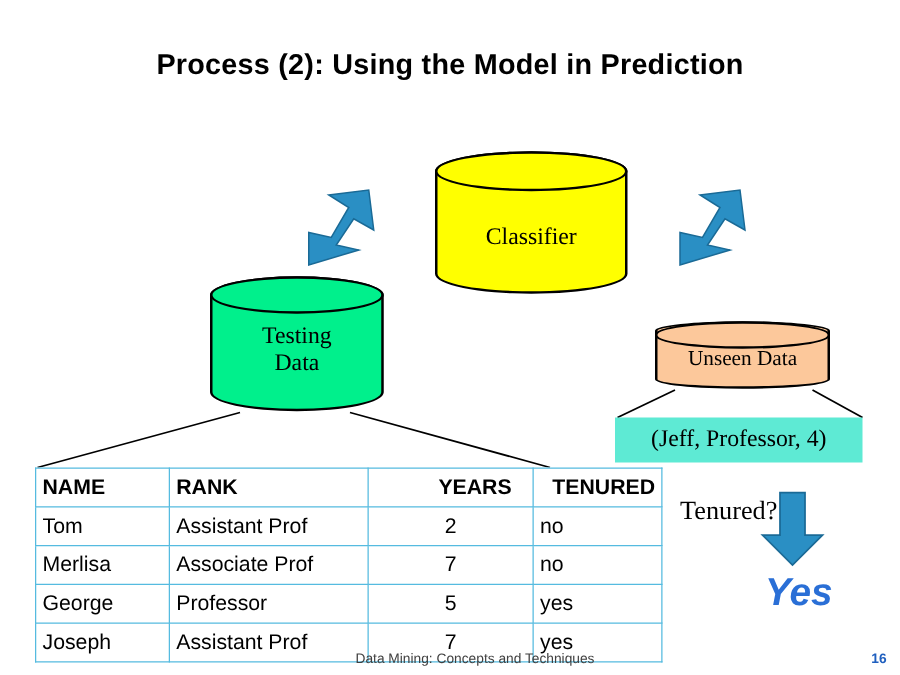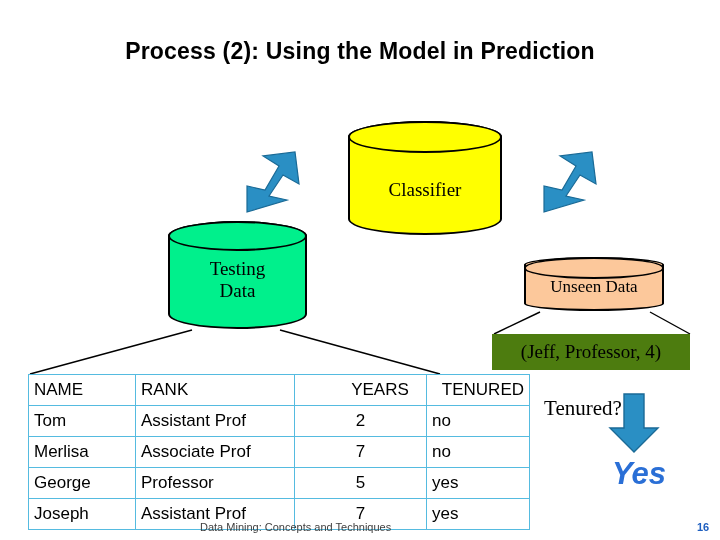--- a/index.html
+++ b/index.html
@@ -119,21 +119,21 @@
     pointer-events: none;
   }
 
   
   #prediction-box {
     position: absolute;
     left: 492px;
     top: 334px;
     width: 198px;
     height: 36px;
-    background: #4d7c0f;
+    background: #5eead4;
     display: flex;
     align-items: center;
     justify-content: center;
     font-family: "Liberation Serif", serif;
     font-size: 19px;
     color: #000000;
   }
 
   
   #tenured-question {
@@ -178,37 +178,38 @@
     font-family: "Liberation Sans", sans-serif;
     font-size: 17px;
     color: #000000;
     padding: 2px 5px;
     height: 26px;
     text-align: left;
     overflow: hidden;
     white-space: nowrap;
   }
   #data-table th {
-    font-weight: normal;
+    font-weight: bold;
     margin-top: 36px;
   }
   #data-table .col-name   { width: 96px; }
   #data-table .col-rank   { width: 148px; }
   #data-table .col-years  { width: 82px; padding-left: 44px; }
   #data-table .col-ten    { width: 92px; }
   #data-table .center { text-align: center; }
   #data-table .years-cell { text-align: center; }
   #data-table .ten-head { text-align: right; }
 
   
   #footer-text {
     position: absolute;
     left: 200px;
     top: 521px;
     width: 360px;
+    text-align: center;
     font-family: "Liberation Sans", sans-serif;
     font-size: 11px;
     color: #404040;
   }
   #footer-page {
     position: absolute;
     left: 672px;
     top: 521px;
     width: 30px;
     text-align: left;

